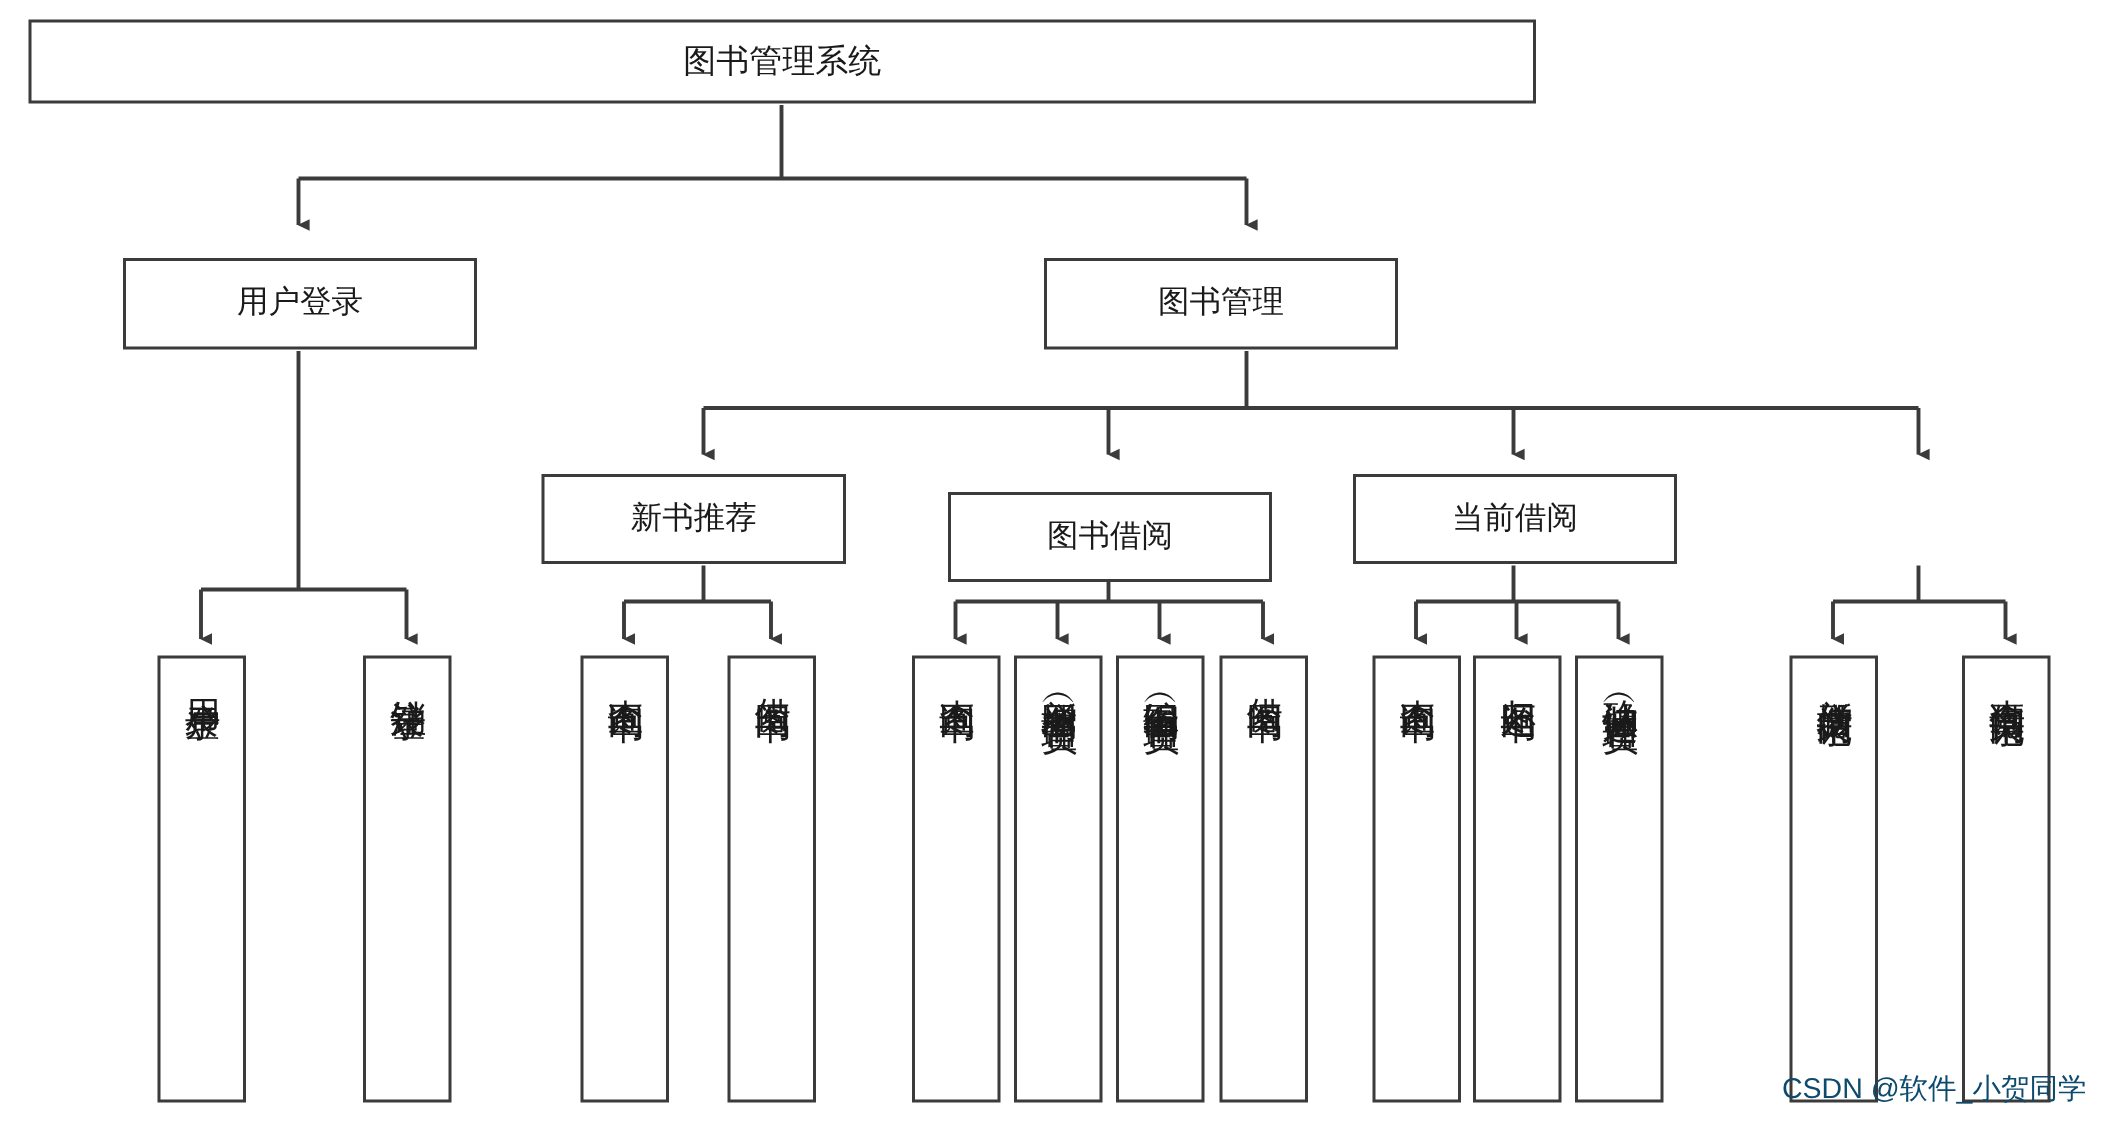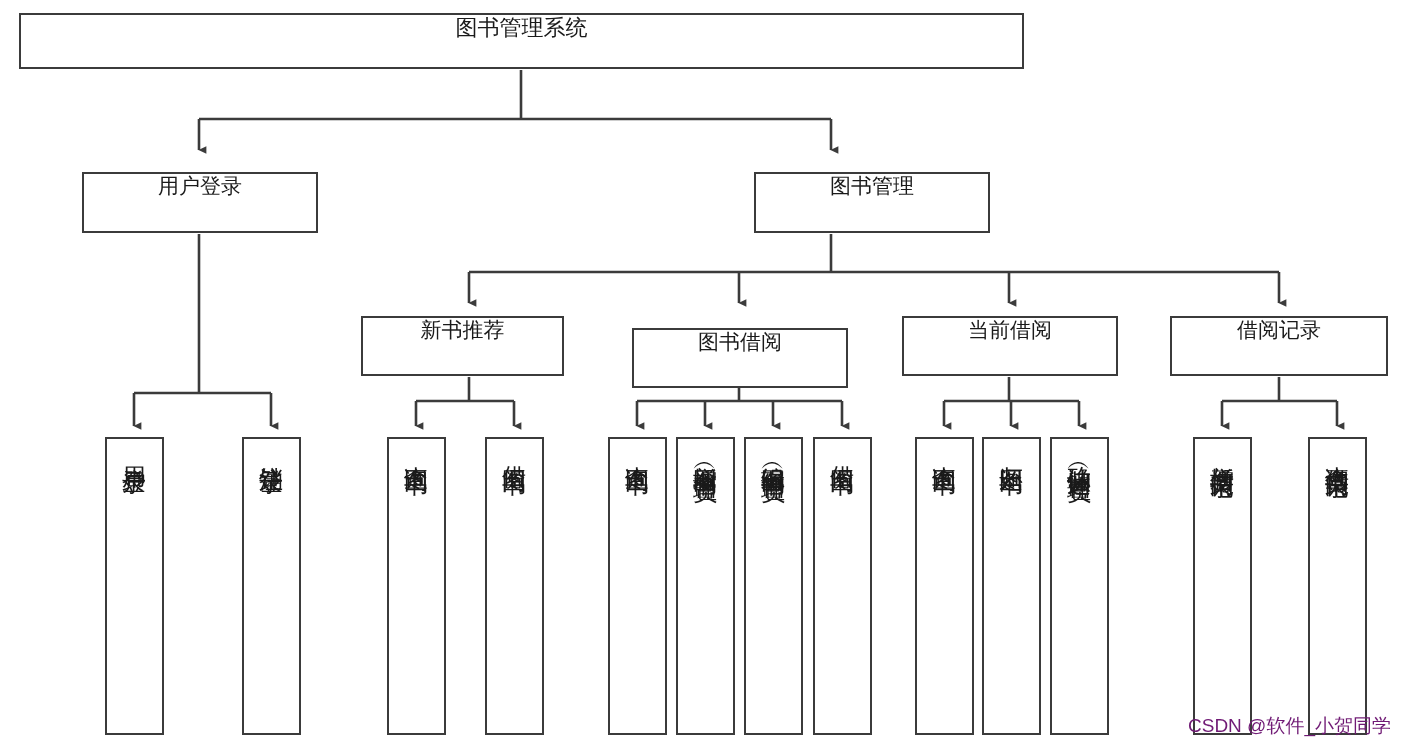--- a/index.html
+++ b/index.html
@@ -12,20 +12,21 @@
   }
   #canvas{position:relative;width:1405px;height:747px;}
   #edges{position:absolute;left:0;top:0;width:1405px;height:747px;}
 
   .node{
     position:absolute;
     box-sizing:border-box;
     background:#ffffff;
     border:2px solid #3b3b3b;
     display:flex;
+    align-items:center;
     justify-content:center;
     color:#1a1a1a;
     z-index:2;
   }
   .node .lbl{
     display:block;
     text-align:center;
     line-height:1.18;
     white-space:nowrap;
   }
@@ -48,21 +49,21 @@
     font-size:24px;
     line-height:1.05;
     letter-spacing:2px;
     white-space:nowrap;
   }
 
   .watermark{
     position:absolute;
     left:1188px;top:713px;
     font-size:19px;
-    color:#701a75;
+    color:#0c4a6e;
     white-space:nowrap;
     z-index:5;
     font-family:"Liberation Sans","DejaVu Sans",sans-serif;
   }
 </style>
 </head>
 <body>
 
 <div id="canvas">
 
@@ -116,35 +117,32 @@
     </g>
   </svg>
 
   <div class="node h root" style="left:19px;top:13px;width:1005px;height:56px;">
     <span class="lbl">图书管理系统</span>
   </div>
 
   <div class="node h" style="left:82px;top:172px;width:236px;height:61px;">
     <span class="lbl">用户登录</span>
   </div>
-  <div class="node h" style="left:754px;top:172px;width:236px;height:61px;">
+  <div class="node h" style="left:696px;top:172px;width:236px;height:61px;">
     <span class="lbl">图书管理</span>
   </div>
 
   <div class="node h" style="left:361px;top:316px;width:203px;height:60px;">
     <span class="lbl">新书推荐</span>
   </div>
   <div class="node h" style="left:632px;top:316px;width:216px;height:60px;margin-top:12px;">
     <span class="lbl">图书借阅</span>
   </div>
   <div class="node h" style="left:902px;top:316px;width:216px;height:60px;">
     <span class="lbl">当前借阅</span>
-  </div>
-  <div class="node h" style="left:1170px;top:316px;width:218px;height:60px;">
-    <span class="lbl">借阅记录</span>
   </div>
 
   <div class="node v" style="left:105px;top:437px;width:59px;height:298px;">
     <span class="lbl">用户登录</span>
   </div>
   <div class="node v" style="left:242px;top:437px;width:59px;height:298px;">
     <span class="lbl">注销登录</span>
   </div>
 
   <div class="node v" style="left:387px;top:437px;width:59px;height:298px;">

